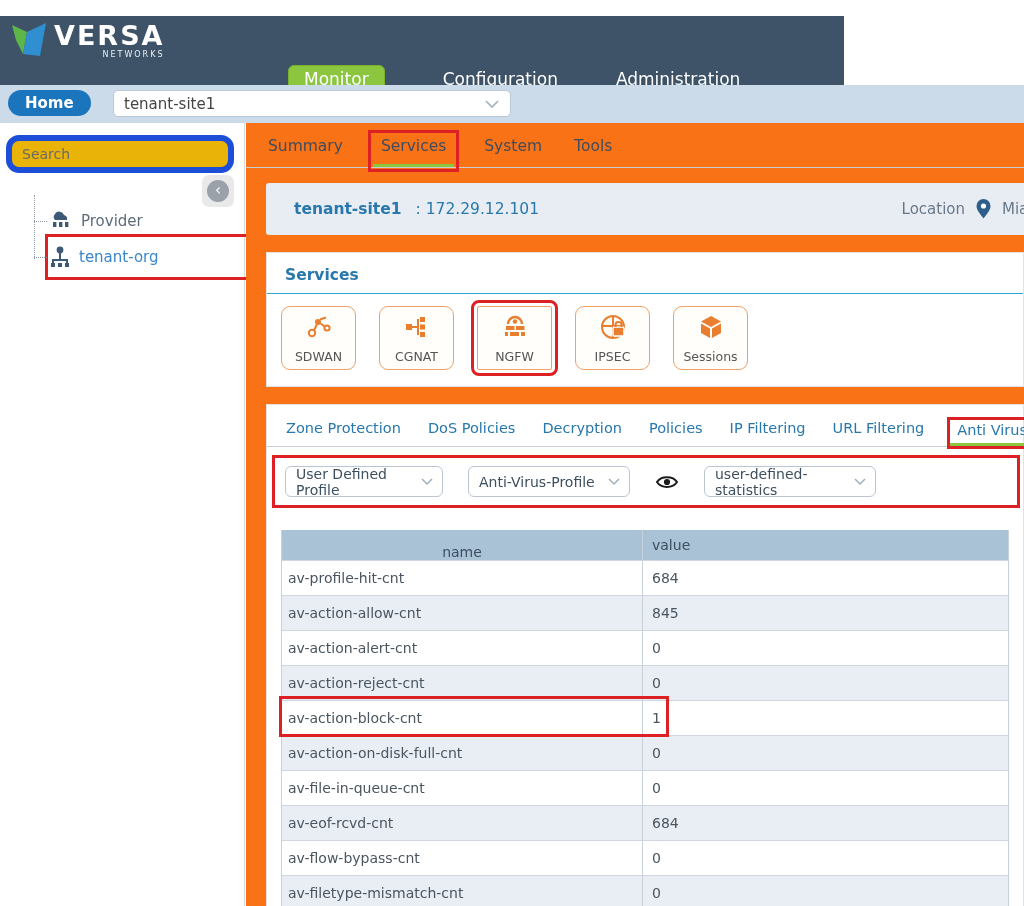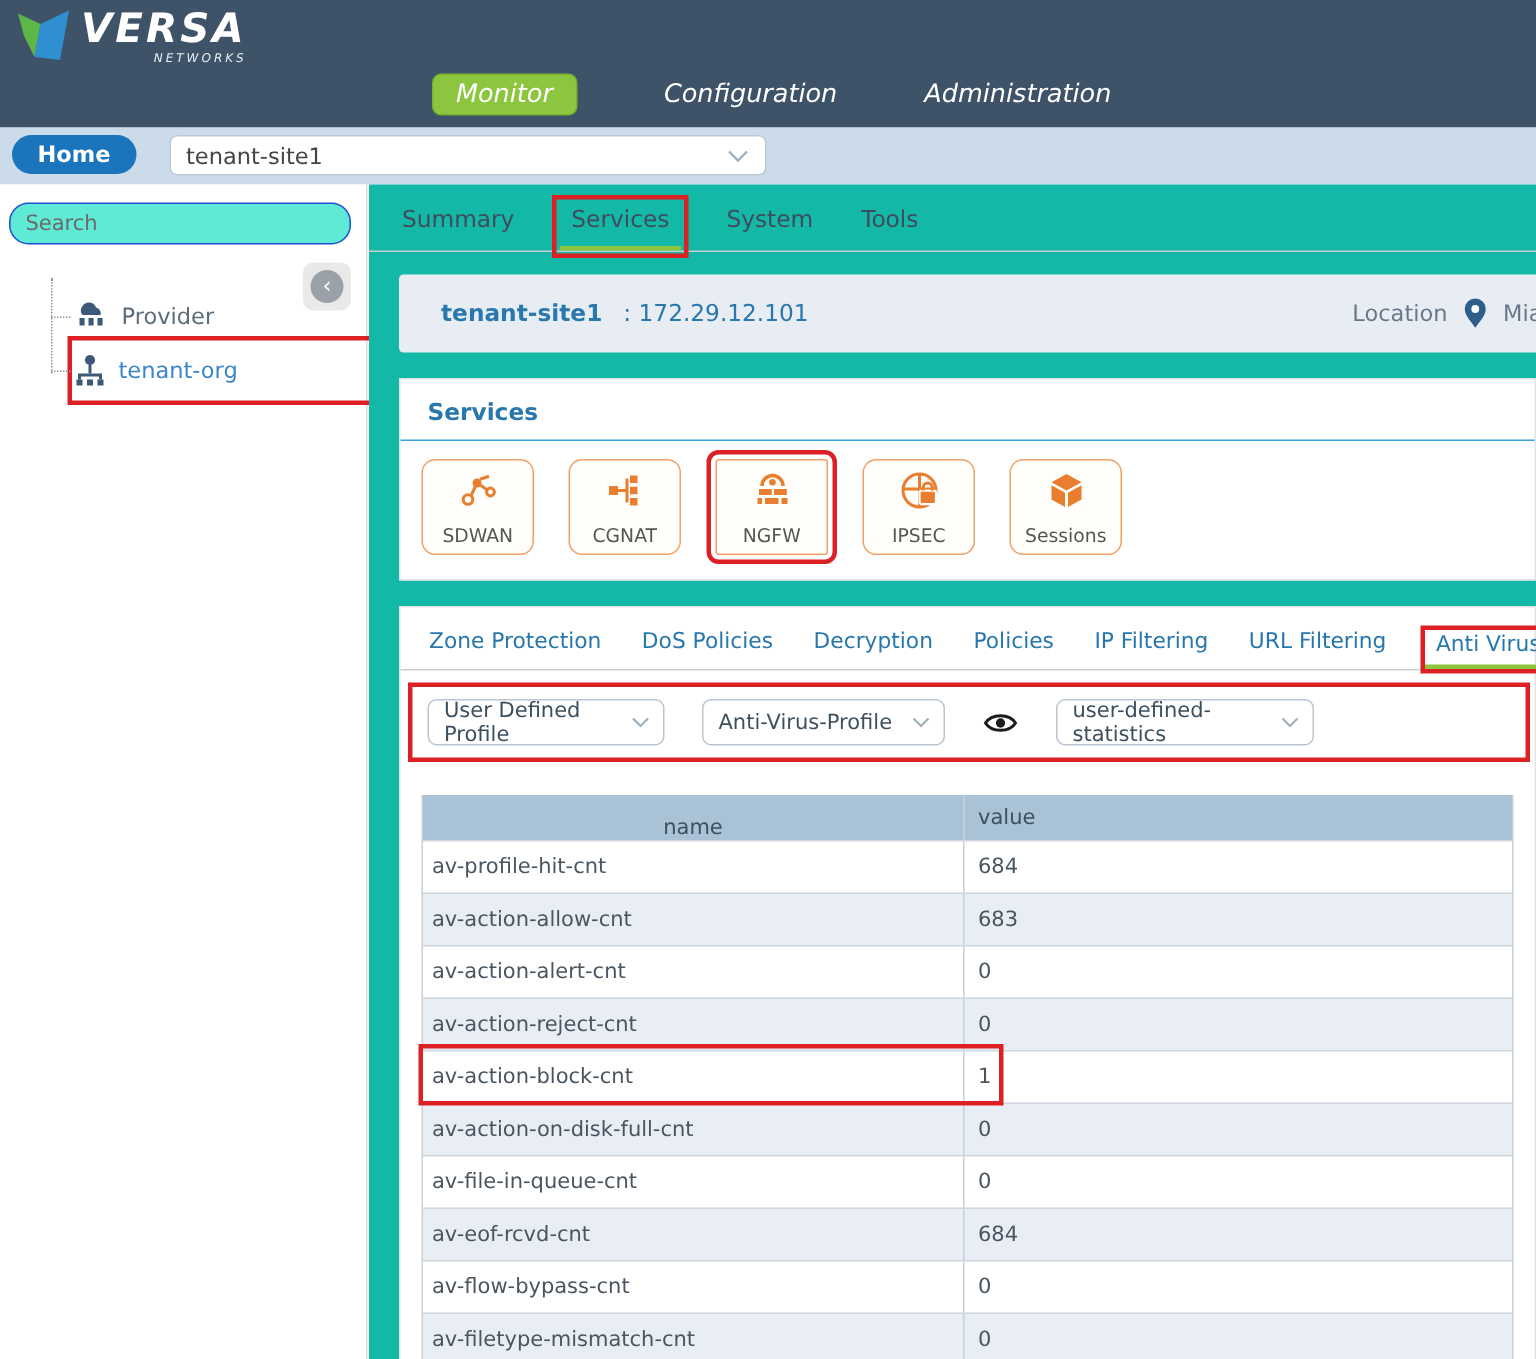--- a/index.html
+++ b/index.html
@@ -10,56 +10,56 @@
     color:#3d4f5f;
   }
   :root{
     --dark:#3e5368; --green:#8cc63e; --blue:#2878ad; --homeblue:#1b75bc;
     --red:#dd2024; --orange:#e87e2e; --orangeborder:#f0a167;
     --thead:#a9c2d6; --rowalt:#e9eef5; --line:#c9ced4;
   }
   .rb { outline:3px solid var(--red); }
 
   
-  .topbar { position:absolute; left:0; top:0; width:1024px; height:85px; background:var(--dark);font-style:italic; }
+  .topbar { position:absolute; left:0; top:16px; width:844px; height:85px; background:var(--dark); }
   .logo { position:absolute; left:10px; top:6px; display:flex; align-items:flex-start; gap:6px; }
   .logo-text { color:#fff; line-height:1; }
   .logo-text .big { font-size:27px; letter-spacing:2px; font-weight:bold; }
   .logo-text .small { display:block; text-align:right; font-size:8px; letter-spacing:2px; margin-top:2px; color:#e9eef2; }
   .topnav { position:absolute; left:288px; bottom:8px; display:flex; align-items:center; gap:58px; }
   .topnav .navitem { color:#fff; font-size:17px; cursor:pointer; }
   .topnav .navitem.pill { background:var(--green); border:1px solid #79b32c; border-radius:6px; padding:3px 15px; }
 
   
   .contextbar { position:absolute; left:0; top:85px; width:1024px; height:38px; background:#ccdbe9; }
   .home-btn { position:absolute; left:8px; top:5px; background:var(--homeblue); color:#fff; font-weight:bold;
     font-size:15px; padding:4px 17px; border-radius:13px; cursor:pointer; }
   .tenant-select { position:absolute; left:113px; top:5px; width:398px; height:27px; background:#fff;
     border:1px solid #b9c9d6; border-radius:5px; display:flex; align-items:center; padding:0 10px; font-size:15px; color:#444; }
   .tenant-select .chev { margin-left:auto; }
 
   
   .sidebar { position:absolute; left:0; top:123px; width:245px; bottom:0; background:#fff; border-right:1px solid #dcdcdc; }
-  .search-input { display:block; margin:12px 8px 0 6px; width:228px; height:27px; border:1px solid #1d4ed8;
-    border-radius:13px; padding:13px 10px; font-size:14px; color:#555; outline:none; font-family:inherit; background:#5eead4; }
+  .search-input { display:block; margin:12px 8px 0 6px; width:228px; height:27px; border:6px solid #1d4ed8;
+    border-radius:13px; padding:13px 10px; font-size:14px; color:#555; outline:none; font-family:inherit; background:#eab308; }
   .search-input::placeholder { color:#6a6a6a; }
   .tree { position:relative; margin:30px 0 0 50px; }
   .tree::before { content:""; position:absolute; left:-16px; top:-8px; bottom:16px; border-left:1px dotted #8f98a0; }
   .tree-row { position:relative; display:flex; align-items:center; gap:9px; height:36px; cursor:pointer; }
   .tree-row::before { content:""; position:absolute; left:-16px; width:13px; border-top:1px dotted #8f98a0; }
   .tree-row .lbl { font-size:15px; color:#5d6c7a; }
   .tree-row.hl { outline-offset:3px; }
   .tree-row.hl .lbl { color:#3a86c8; }
   .collapse-btn { position:absolute; right:10px; top:52px; width:32px; height:32px; background:#e9e9e9;
     border-radius:7px; display:flex; align-items:center; justify-content:center; cursor:pointer; }
   .collapse-btn .circ { width:22px; height:22px; border-radius:50%; background:#9aa1a8; color:#fff;
     display:flex; align-items:center; justify-content:center; font-size:15px; line-height:1; padding-bottom:2px; }
 
   
-  .main { position:absolute; left:246px; top:123px; width:778px; bottom:0; background:#14b8a6; }
+  .main { position:absolute; left:246px; top:123px; width:778px; bottom:0; background:#f97316; }
   .tabs-row { display:flex; gap:28px; padding:12px 0 0 20px; height:45px; border-bottom:1px solid var(--line); }
   .tab { font-size:15.5px; color:#3f4c5d; cursor:pointer; padding:2px 2px 6px; }
   .tab.active { padding:2px 8px 4px; border-bottom:3px solid var(--green); }
 
   .info-bar { margin:15px 0 0 20px; width:770px; height:52px; background:#e8edf3; border-radius:3px;
     display:flex; align-items:center; padding:0 0 0 28px; overflow:hidden; }
   .app-name { color:var(--blue); font-weight:bold; font-size:15.5px; }
   .app-ip { color:var(--blue); font-size:15.5px; margin-left:14px;text-align:center; }
   .loc-group { margin-left:auto; display:flex; align-items:center; gap:10px; white-space:nowrap; }
   .loc-label { color:#68788a; font-size:15px; }
@@ -279,21 +279,21 @@
       <div class="t-head">
         <span class="c-name">name</span>
         <span class="c-value">value</span>
       </div>
       <div class="t-row">
         <span class="c-name">av-profile-hit-cnt</span>
         <span class="c-value">684</span>
       </div>
       <div class="t-row">
         <span class="c-name">av-action-allow-cnt</span>
-        <span class="c-value">683</span>
+        <span class="c-value">845</span>
       </div>
       <div class="t-row">
         <span class="c-name">av-action-alert-cnt</span>
         <span class="c-value">0</span>
       </div>
       <div class="t-row">
         <span class="c-name">av-action-reject-cnt</span>
         <span class="c-value">0</span>
       </div>
       <div class="t-row">

